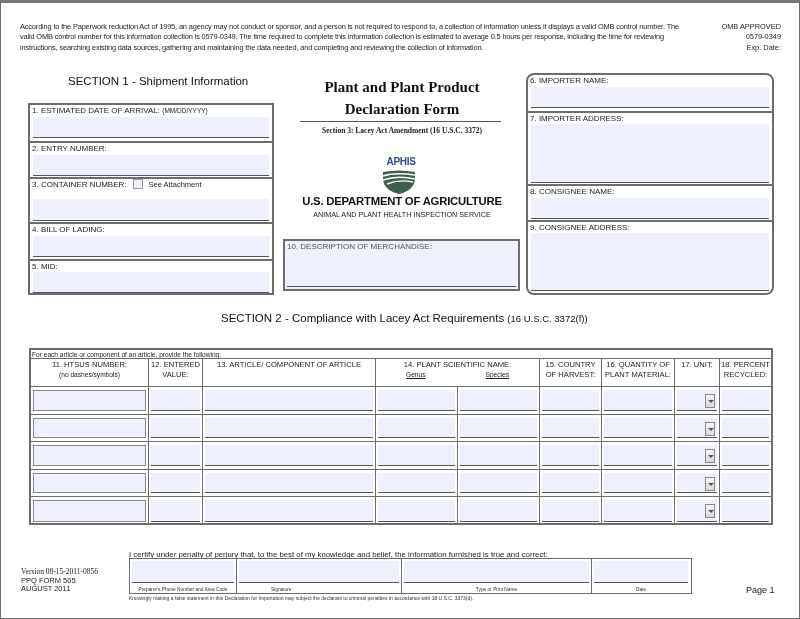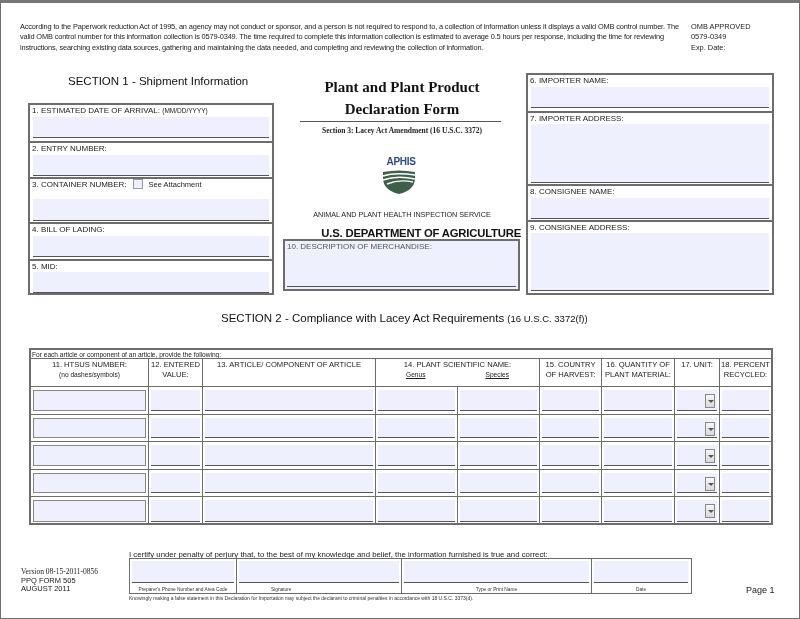--- a/index.html
+++ b/index.html
@@ -2,40 +2,40 @@
 <html><head>
 <meta charset="utf-8">
 <style>
   * { box-sizing: border-box; margin: 0; padding: 0; }
   html, body { width: 800px; height: 619px; overflow: hidden; background: #ffffff; }
   body { font-family: "Liberation Sans", sans-serif; color: #111; position: relative; }
   .page { position: absolute; left: 0; top: 0; width: 800px; height: 619px; border: 1px solid #6e6e6e; border-top: 3px solid #777; background: #fff; }
   .abs { position: absolute; }
 
   .pra { left: 19px; top: 19px; width: 660px; font-size: 7.4px; line-height: 10.4px; color: #222; font-family: "Liberation Sans Narrow", "Liberation Sans", sans-serif; letter-spacing: -0.15px; }
-  .omb { left: 690px; top: 19px; width: 90px; font-size: 7.4px; line-height: 10.4px; text-align: left; color: #222; }
+  .omb { left: 690px; top: 19px; width: 90px; font-size: 7.4px; line-height: 10.4px; text-align: right; color: #222; }
 
   .sec-title { font-size: 11.5px; color: #111; margin-left: 38px; }
 
   .box { position: absolute; border: 2px solid #6d6d6d; background: #fff; }
   .fld { position: absolute; left: 0; right: 0; border-top: 2px solid #6d6d6d; }
   .fld:first-child { border-top: none; }
   .lbl { position: absolute; left: 2px; top: 1px; font-size: 8px; color: #222; white-space: nowrap; }
   .lbl small { font-size: 6.5px; }
   .inp { position: absolute; left: 3px; right: 3px; background: #eef1fd; border-bottom: 1.5px solid #555; }
 
   .chk { display: inline-block; width: 10px; height: 10px; border: 1px solid #999; background: #eef1fd; vertical-align: middle; margin: -2px 6px 0 6px; }
   .chk-lbl { font-size: 7.5px; }
 
   .title { left: 282px; top: 73px; width: 238px; text-align: center; font-family: "Liberation Serif", serif; font-weight: bold; font-size: 15px; line-height: 22px; color: #111; }
   .title-rule { left: 299px; top: 118px; width: 201px; border-top: 1.5px solid #555; }
   .subtitle { left: 282px; top: 123px; width: 238px; text-align: center; font-family: "Liberation Serif", serif; font-weight: bold; font-size: 7.5px; color: #222; }
   .aphis-txt { left: 370px; top: 153px; width: 60px; text-align: center; font-weight: bold; font-size: 10px; color: #2f4a8a; letter-spacing: -0.3px; }
   .aphis-shield { left: 380px; top: 167px; width: 36px; height: 24px; }
-  .usda { left: 282px; top: 192px; width: 238px; text-align: right; font-weight: bold; font-size: 11.3px; letter-spacing: -0.2px; color: #111; margin-top: 32px; }
+  .usda { left: 282px; top: 192px; width: 238px; text-align: center; font-weight: bold; font-size: 11.3px; letter-spacing: -0.2px; color: #111; }
   .aphis-full { left: 282px; top: 207px; width: 238px; text-align: center; font-size: 7.2px; color: #222; }
 
   .merch { left: 282px; top: 236px; width: 237px; height: 52px; border: 2px solid #6d6d6d; background: #eef1fd; }
   .merch .lbl { color: #555; }
   .merch .uline { position: absolute; left: 2px; right: 2px; bottom: 2px; border-top: 1.5px solid #555; }
 
   .sec2 { left: 220px; top: 309px; font-size: 11.5px; white-space: nowrap; }
   .sec2 small { font-size: 9.5px; }
 
   .tbl { position: absolute; left: 28px; top: 345px; width: 744px; height: 177px; border: 2px solid #6d6d6d; }
@@ -114,21 +114,21 @@
     <path d="M6 14 Q18 9 32 12" stroke="#fff" stroke-width="1.4" fill="none"></path>
   </svg>
   <div class="abs usda">U.S. DEPARTMENT OF AGRICULTURE</div>
   <div class="abs aphis-full">ANIMAL AND PLANT HEALTH INSPECTION SERVICE</div>
 
   <div class="abs merch">
     <div class="lbl">10.  DESCRIPTION OF MERCHANDISE:</div>
     <div class="uline"></div>
   </div>
 
-  <div class="box" style="left:525px; top:70px; width:248px; height:222px;">
+  <div class="box" style="left:525px; top:70px; width:248px; height:222px;border-radius:8px;">
     <div class="fld" style="top:0; height:36px;">
       <div class="lbl">6.  IMPORTER NAME:</div>
       <div class="inp" style="top:12px; height:21px;"></div>
     </div>
     <div class="fld" style="top:36px; height:73px;">
       <div class="lbl">7.  IMPORTER ADDRESS:</div>
       <div class="inp" style="top:11px; height:59px;"></div>
     </div>
     <div class="fld" style="top:109px; height:36px;">
       <div class="lbl">8.  CONSIGNEE NAME:</div>

